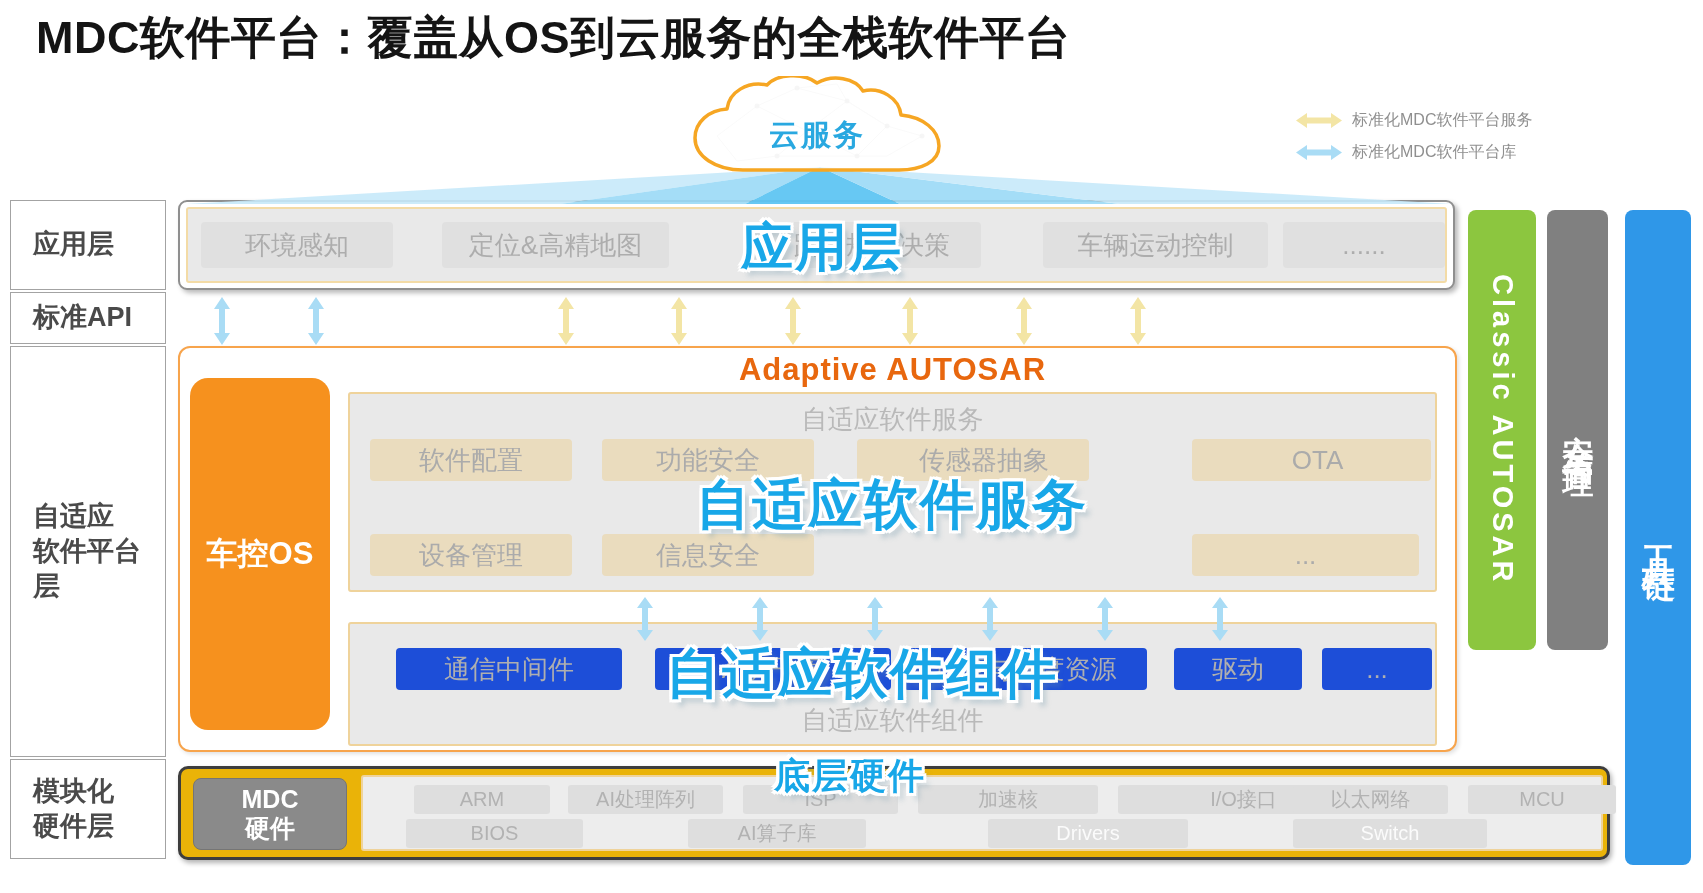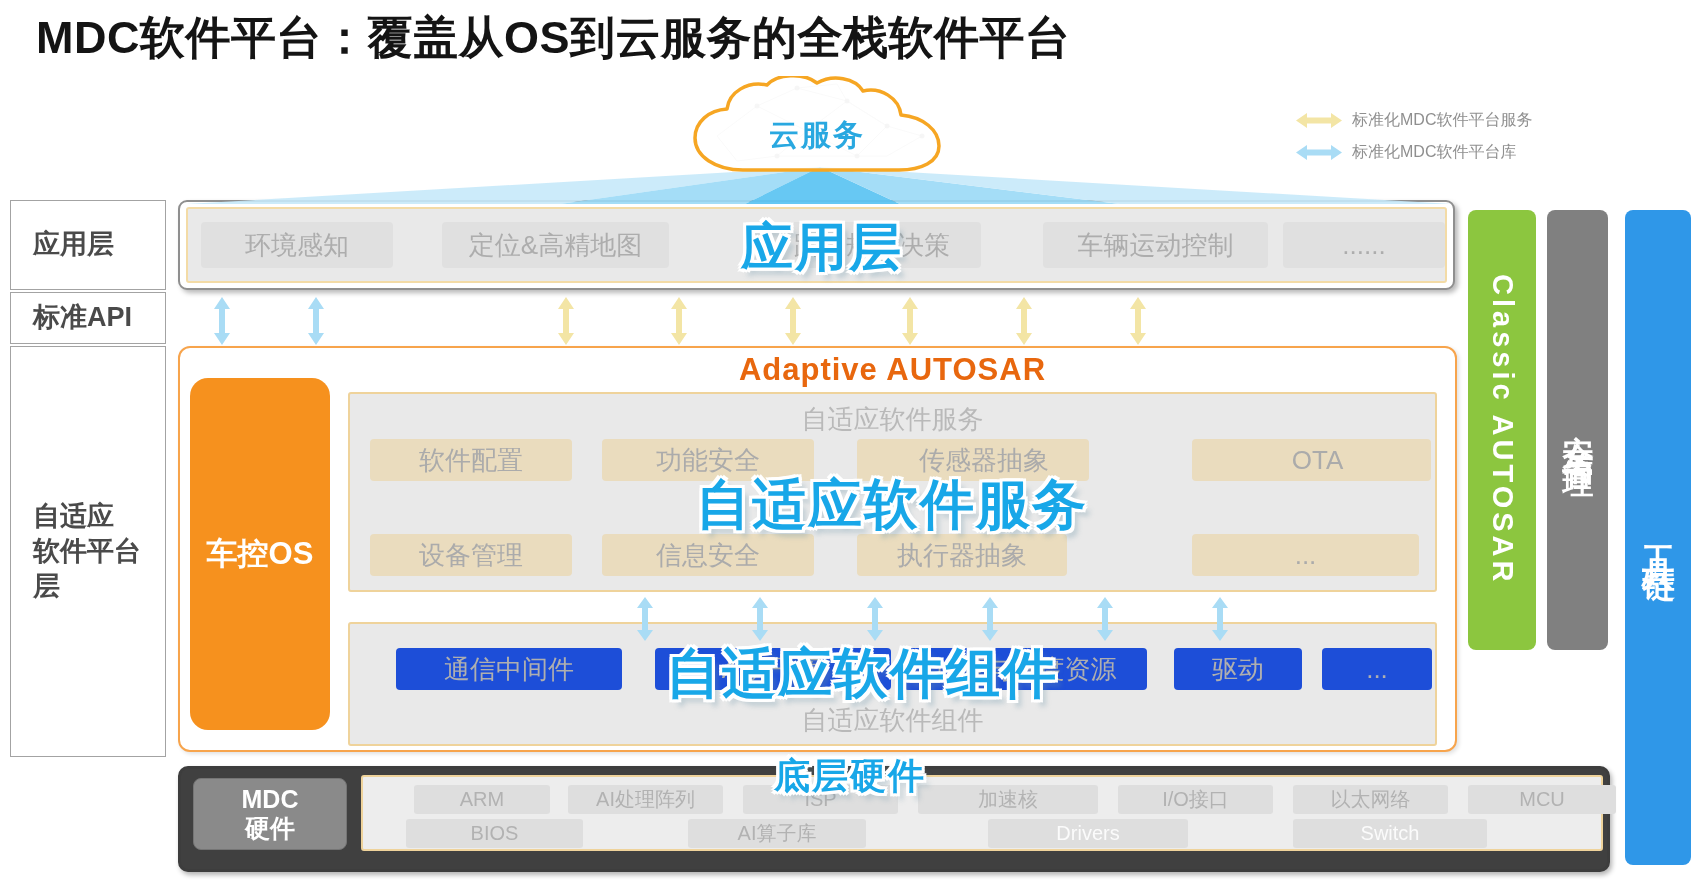--- a/index.html
+++ b/index.html
@@ -47,22 +47,22 @@
   .vbar{border-radius:8px;display:flex;align-items:center;justify-content:center;}
   .vbar span{writing-mode:vertical-rl;color:#fff;font-weight:800;white-space:nowrap;}
   .bar-green{left:1468px;top:210px;width:68px;height:440px;}
   .bar-green span{font-size:29px;letter-spacing:4px;}
   .bar-gray{left:1547px;top:210px;width:61px;height:440px;}
   .bar-gray span{font-size:31px;letter-spacing:8px;}
   .bar-blue{left:1625px;top:210px;width:66px;height:655px;}
   .bar-blue span{font-size:33px;letter-spacing:12px;}
 
   
-  .hw-box{left:178px;top:766px;width:1432px;height:106px;border:3px solid #3D3D3D;border-radius:10px;
-          background:#404040;box-shadow:2px 3px 5px rgba(0,0,0,.3);box-sizing:border-box;}
+  .hw-box{left:178px;top:766px;width:1432px;height:94px;border:3px solid #3D3D3D;border-radius:10px;
+          background:#eab308;box-shadow:2px 3px 5px rgba(0,0,0,.3);box-sizing:border-box;}
   .hw-chip{position:absolute;left:12px;top:9px;width:152px;height:70px;background:#8A8A8A;
            border:1px solid #757575;border-radius:8px;display:flex;flex-direction:column;
            align-items:center;justify-content:center;color:#fff;font-weight:800;font-size:25px;line-height:1.15;}
   .hw-panel{position:absolute;left:180px;top:6px;width:1242px;height:76px;background:#EDEDED;
             border:2px solid #EFD39B;border-radius:3px;box-sizing:border-box;}
   .hwitem{position:absolute;height:29px;background:#DEDEDE;border-radius:3px;color:#B2B2B2;
           font-size:20px;display:flex;align-items:center;justify-content:center;margin-left:18px;}
   .hwitem.white{color:#FBFBFB;}
 
   
@@ -121,20 +121,22 @@
           <path d="M0 7.5 L11 0 L11 4.5 L35 4.5 L35 0 L46 7.5 L35 15 L35 10.5 L11 10.5 L11 15 Z" fill="#A9DCF5"></path>
         </svg>
         <span>标准化MDC软件平台库</span>
       </div>
     </div>
 
   <div class="abs side-box" style="top:200px;height:90px;">应用层</div>
   <div class="abs side-box" style="top:292px;height:52px;">标准API</div>
   <div class="abs side-box" style="top:346px;height:411px;">自适应
 软件平台层</div>
+  <div class="abs side-box" style="top:759px;height:100px;">模块化
+硬件层</div>
 
   <div class="abs app-box">
     <div class="app-inner" id="app-items">
         <div class="gitem" style="left: 13px; width: 192px;">环境感知</div>
         <div class="gitem" style="left: 254px; width: 227px;">定位&amp;高精地图</div>
         <div class="gitem" style="left: 575px; width: 218px;">路径规划决策</div>
         <div class="gitem" style="left: 855px; width: 225px;">车辆运动控制</div>
         <div class="gitem" style="left: 1095px; width: 162px;">......</div>
       </div>
   </div>
@@ -144,21 +146,20 @@
   <div class="abs vos" style="background: rgb(246, 145, 30);">车控OS</div>
 
   <div class="abs panel svc-panel" id="svc-panel">
     <div class="panel-caption" style="top:8px;">自适应软件服务</div>
   <div class="tanitem" style="left: 20px; width: 202px; top: 45px; text-align: center;">软件配置</div>
       <div class="tanitem" style="left: 252px; width: 212px; top: 45px;">功能安全</div>
       <div class="tanitem" style="left: 507px; width: 210px; top: 45px; padding-left: 22px;">传感器抽象</div>
       <div class="tanitem" style="left: 842px; width: 227px; top: 45px; padding-left: 12px;">OTA</div>
       <div class="tanitem" style="left: 20px; width: 202px; top: 140px;">设备管理</div>
       <div class="tanitem" style="left: 252px; width: 212px; top: 140px;">信息安全</div>
-      <div class="tanitem" style="left: 507px; width: 210px; top: 140px;">执行器抽象</div>
       <div class="tanitem" style="left: 842px; width: 227px; top: 140px;">...</div>
     </div>
 
   <div class="abs panel cmp-panel" id="cmp-panel">
     <div class="panel-caption" style="bottom:6px;">自适应软件组件</div>
   <div class="tanitem cmp-item" style="left: 46px; width: 226px; top: 24px;">通信中间件</div>
       <div class="tanitem cmp-item" style="left: 305px; width: 236px; top: 24px;">AI算子库</div>
       <div class="tanitem cmp-item" style="left: 554px; width: 243px; top: 24px;">计算与调度资源</div>
       <div class="tanitem cmp-item" style="left: 824px; width: 128px; top: 24px;">驱动</div>
       <div class="tanitem cmp-item" style="left: 972px; width: 110px; top: 24px;">...</div>
@@ -177,21 +178,21 @@
   <div class="abs hw-box">
     <div class="hw-chip">
       <div>MDC</div>
       <div>硬件</div>
     </div>
     <div class="hw-panel" id="hw-panel">
         <div class="hwitem" style="left: 33px; width: 136px; top: 8px;">ARM</div>
         <div class="hwitem" style="left: 187px; width: 155px; top: 8px;">AI处理阵列</div>
         <div class="hwitem" style="left: 362px; width: 155px; top: 8px;">ISP</div>
         <div class="hwitem" style="left: 537px; width: 180px; top: 8px;">加速核</div>
-        <div class="hwitem" style="left: 737px; width: 155px; top: 8px;">I/O接口</div>
+        <div class="hwitem" style="left: 737px; width: 155px; top: 8px; padding-left: 48px;">I/O接口</div>
         <div class="hwitem" style="left: 912px; width: 155px; top: 8px;">以太网络</div>
         <div class="hwitem" style="left: 1087px; width: 148px; top: 8px;">MCU</div>
         <div class="hwitem " style="left: 25px; width: 177px; top: 42px;">BIOS</div>
         <div class="hwitem " style="left: 307px; width: 178px; top: 42px;">AI算子库</div>
         <div class="hwitem white" style="left: 607px; width: 200px; top: 42px;">Drivers</div>
         <div class="hwitem white" style="left: 912px; width: 194px; top: 42px;">Switch</div>
       </div>
   </div>
 
   <div class="ov" style="left: 822px; top: 248px; font-size: 52px; color: rgb(24, 167, 232);">应用层</div>

